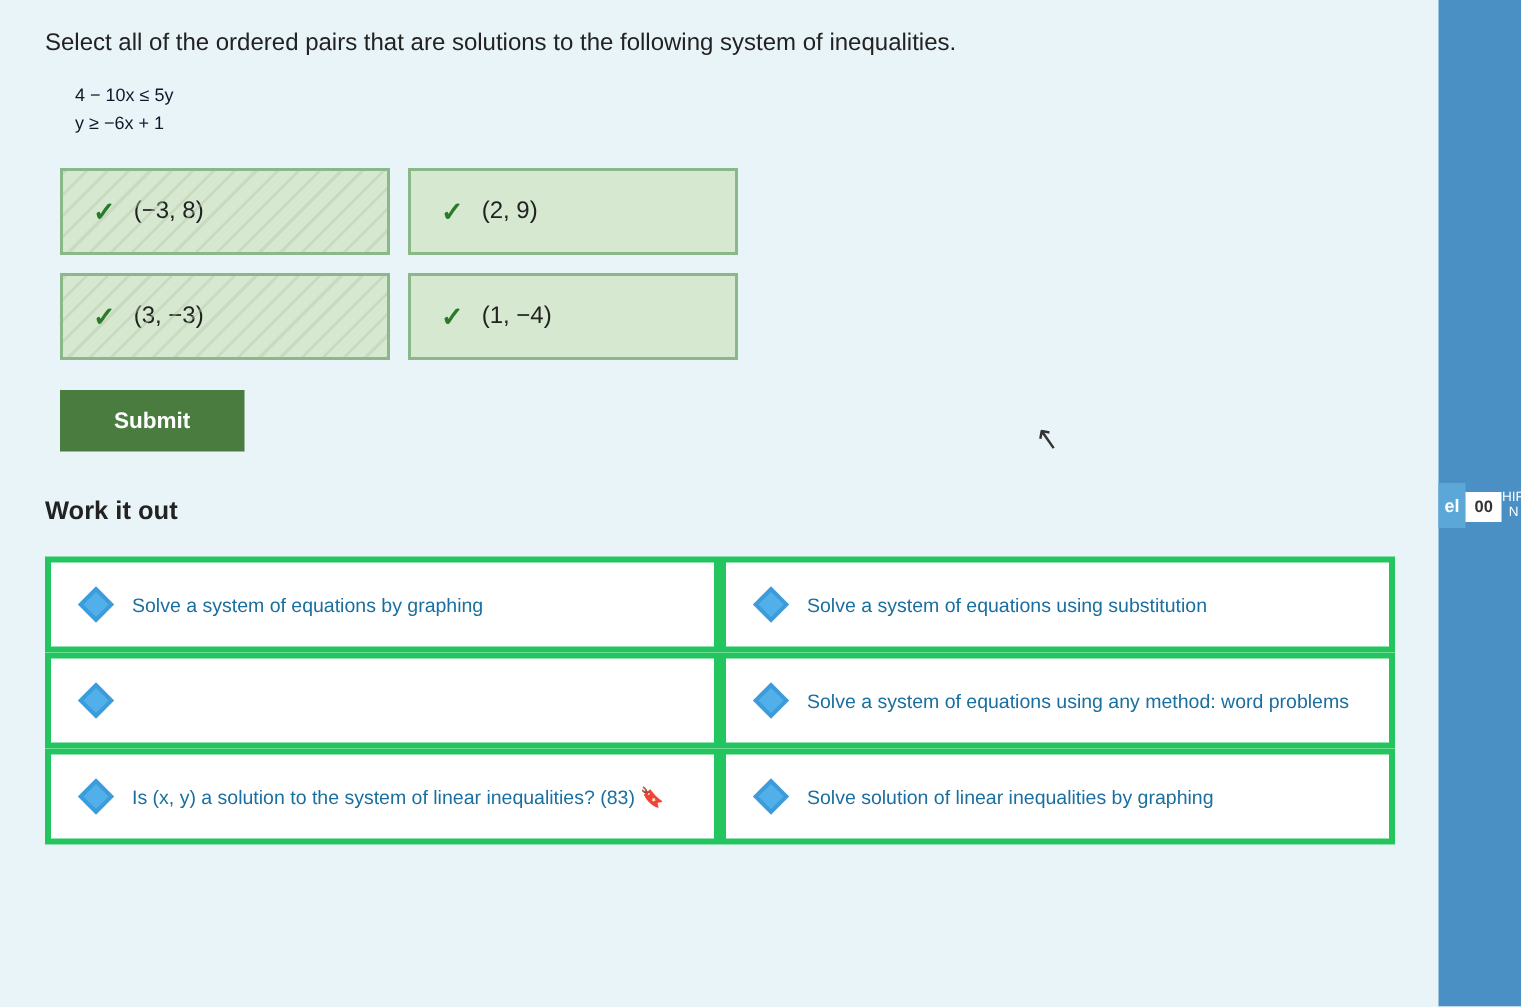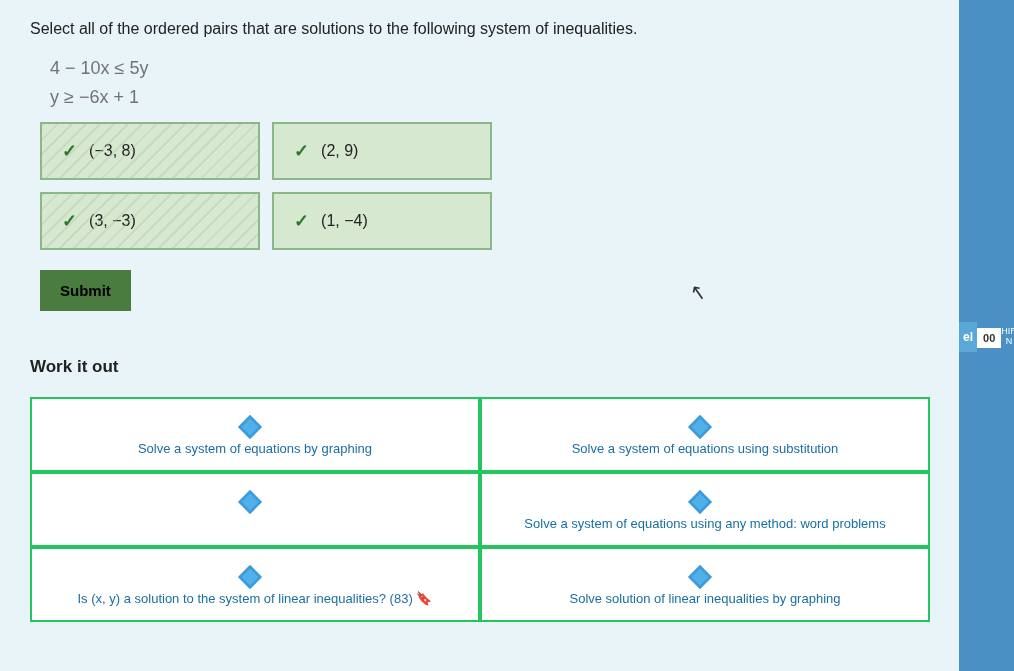--- a/index.html
+++ b/index.html
@@ -19,23 +19,23 @@
 
     .question-text {
       font-size: 16px;
       color: #222;
       margin-bottom: 16px;
       font-weight: normal;
     }
 
     .inequalities {
       margin-left: 20px;
-      margin-bottom: 10px;
-      font-size: 18px;
-      color: #737373;
+      margin-bottom: 20px;
+      font-size: 12px;
+      color: #0f172a;
       line-height: 1.6;
     }
 
     .choices-grid {
       display: grid;
       grid-template-columns: 220px 220px;
       grid-template-rows: auto auto;
       gap: 12px;
       margin-bottom: 20px;
       margin-left: 10px;
@@ -79,28 +79,28 @@
         rgba(180,200,170,0.4) 0px,
         rgba(180,200,170,0.4) 2px,
         transparent 2px,
         transparent 10px
       );
       pointer-events: none;
     }
 
     .submit-btn {
       background: #4a7c3f;
-      color: #000000;
+      color: #ffffff;
       border: none;
-      padding: 12px 20px;
+      padding: 12px 36px;
       font-size: 15px;
       font-weight: bold;
       cursor: pointer;
       margin-left: 10px;
-      margin-bottom: 46px;
+      margin-bottom: 30px;
     }
 
     .work-it-out {
       text-align: left;
       margin-bottom: 20px;
     }
 
     .work-it-out .title {
       font-size: 17px;
       font-weight: bold;
@@ -118,25 +118,24 @@
       grid-template-columns: 1fr 1fr;
       gap: 0;
       margin-top: 10px;
     }
 
     .help-link-item {
       display: flex;
       align-items: center;
       padding: 14px 16px;
       background: white;
-      border: 2px solid #22c55e;
+      border: 4px solid #22c55e;
       cursor: pointer;
       font-size: 13px;
       color: #1a6fa0;
-      flex-direction: column;
     }
 
     .diamond-icon {
       width: 28px;
       height: 28px;
       margin-right: 10px;
       flex-shrink: 0;
     }
 
     .help-link-text {

